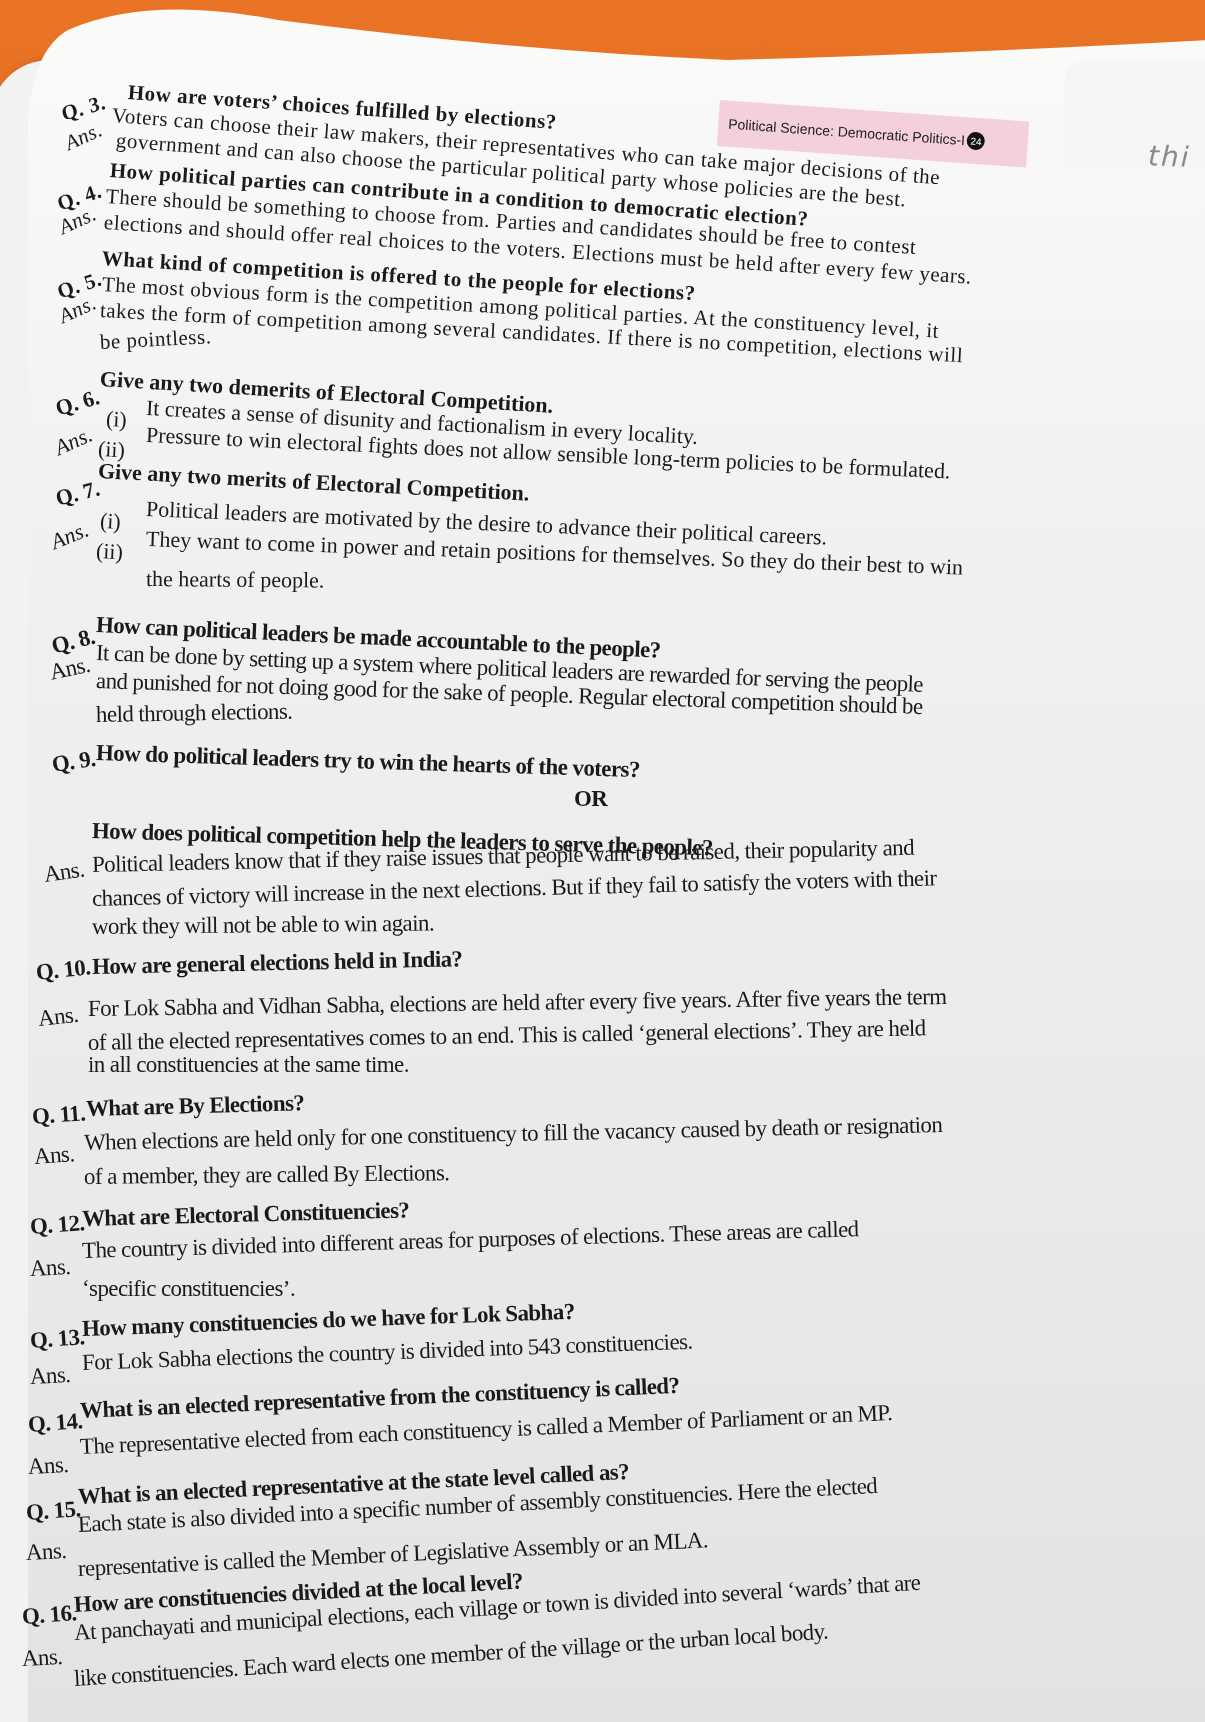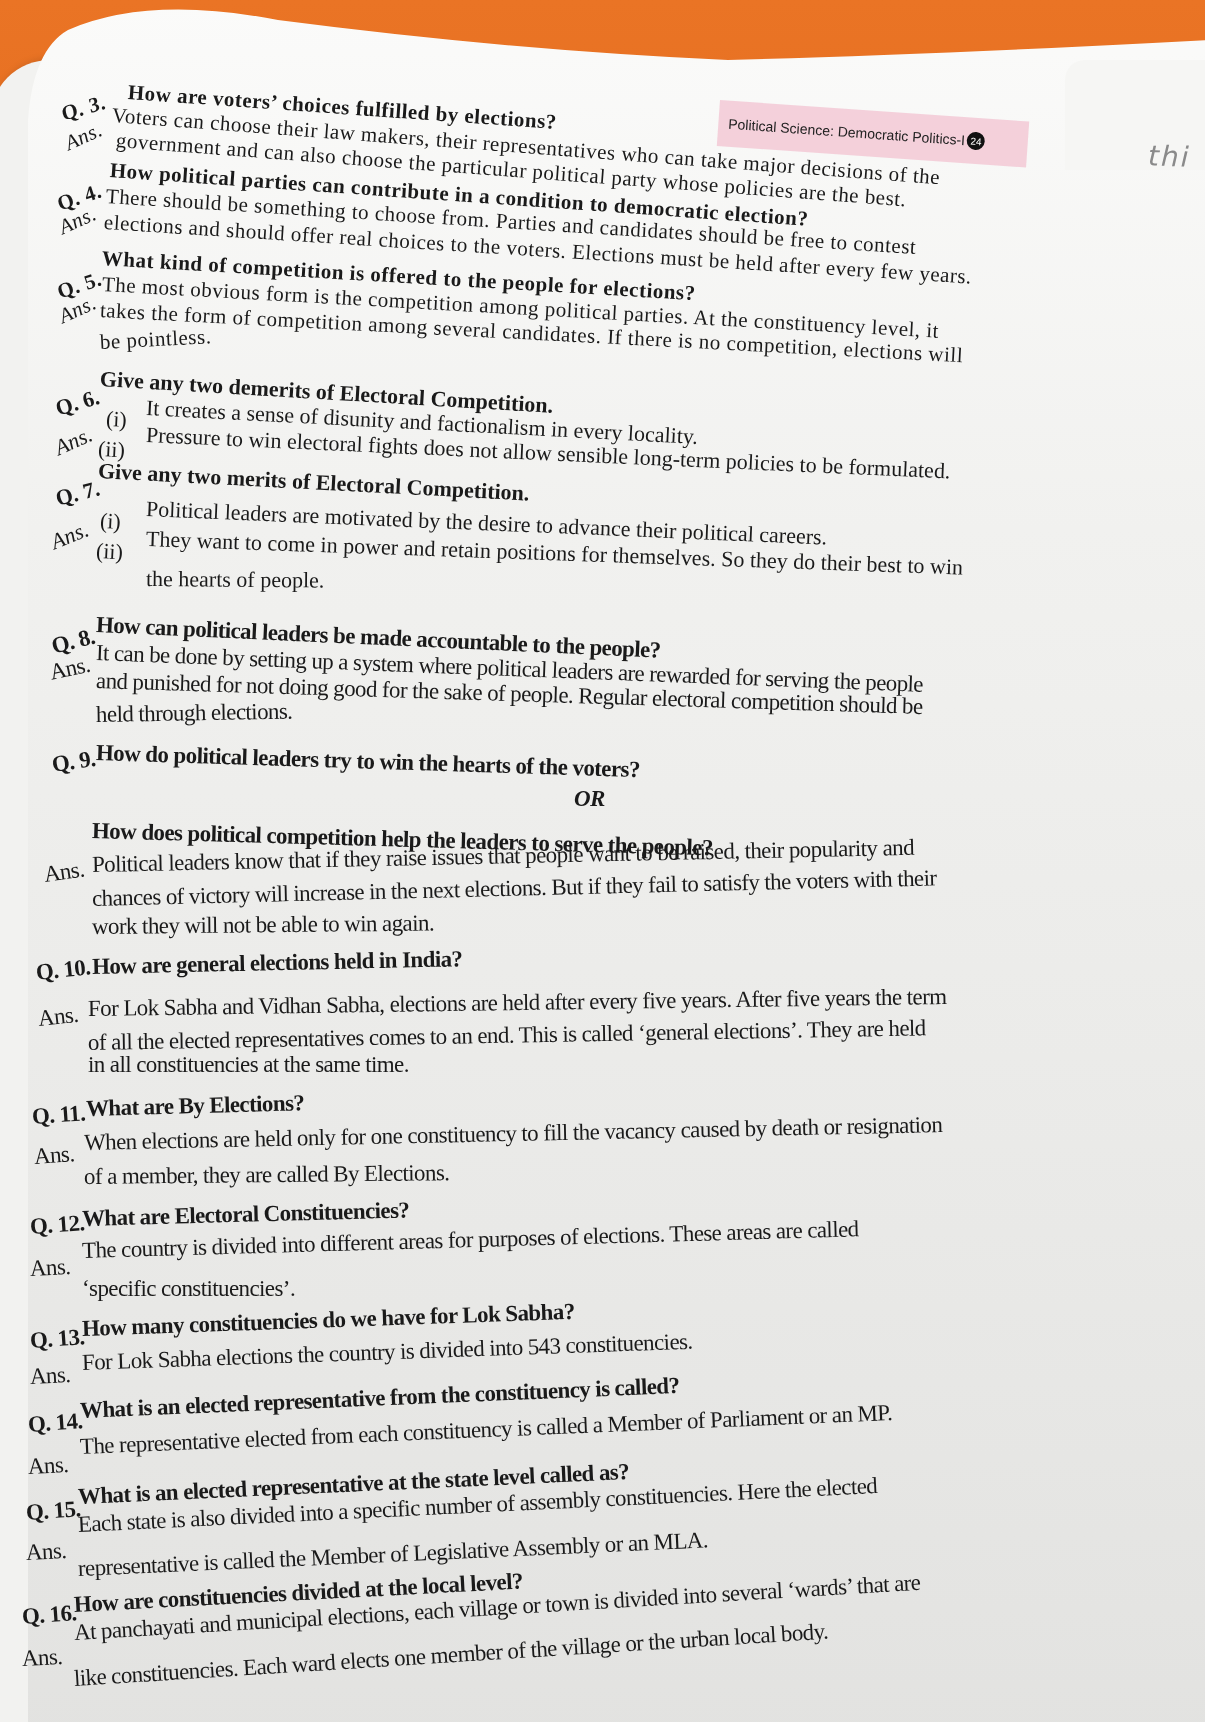--- a/index.html
+++ b/index.html
@@ -43,21 +43,21 @@
     width:18px; height:18px; border-radius:50%; background:#111; color:#fff;
     font-size:10px; margin-left:2px;
   }
   .content { position:absolute; left:0; top:0; width:1205px; height:1722px; }
   .line { position:absolute; white-space:nowrap; color:#1a1a1a; transform-origin:left center; }
   .q { font-weight:bold; }
   .lbl { font-style:italic; margin-right:6px; }
   .top .line { font-size:21px; letter-spacing:0.5px; }
   .mid .line { font-size:22px; }
   .low .line { font-size:23px; font-family:"Liberation Sans Narrow","Liberation Serif", serif; letter-spacing:-0.6px; }
-  .center-or { font-weight:bold;font-style:italic; }
+  .center-or { font-weight:bold; }
 </style>
 </head>
 <body>
 
 <div class="bg-orange"></div>
 <div class="page-under"></div>
 <div class="page"></div>
 <div class="right-page"></div>
 <div class="thi">thi</div>
 

